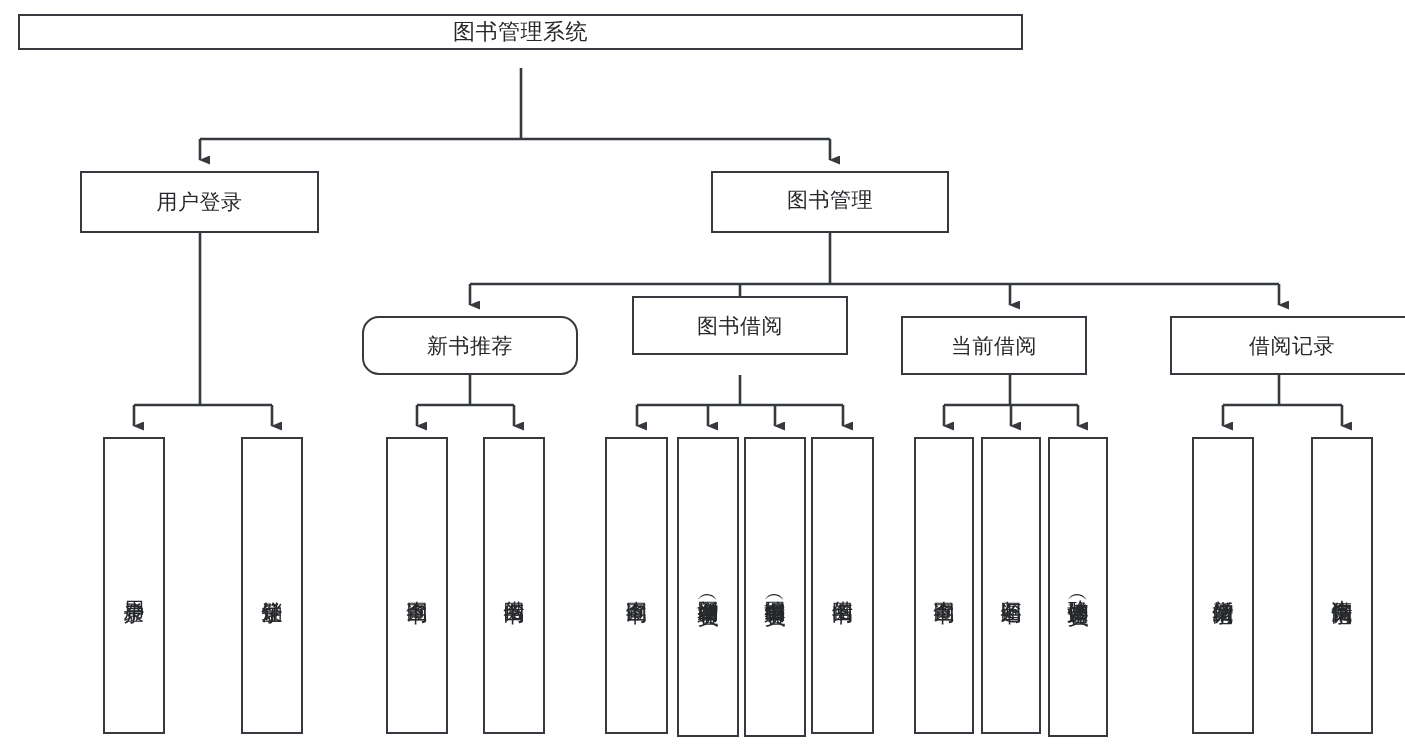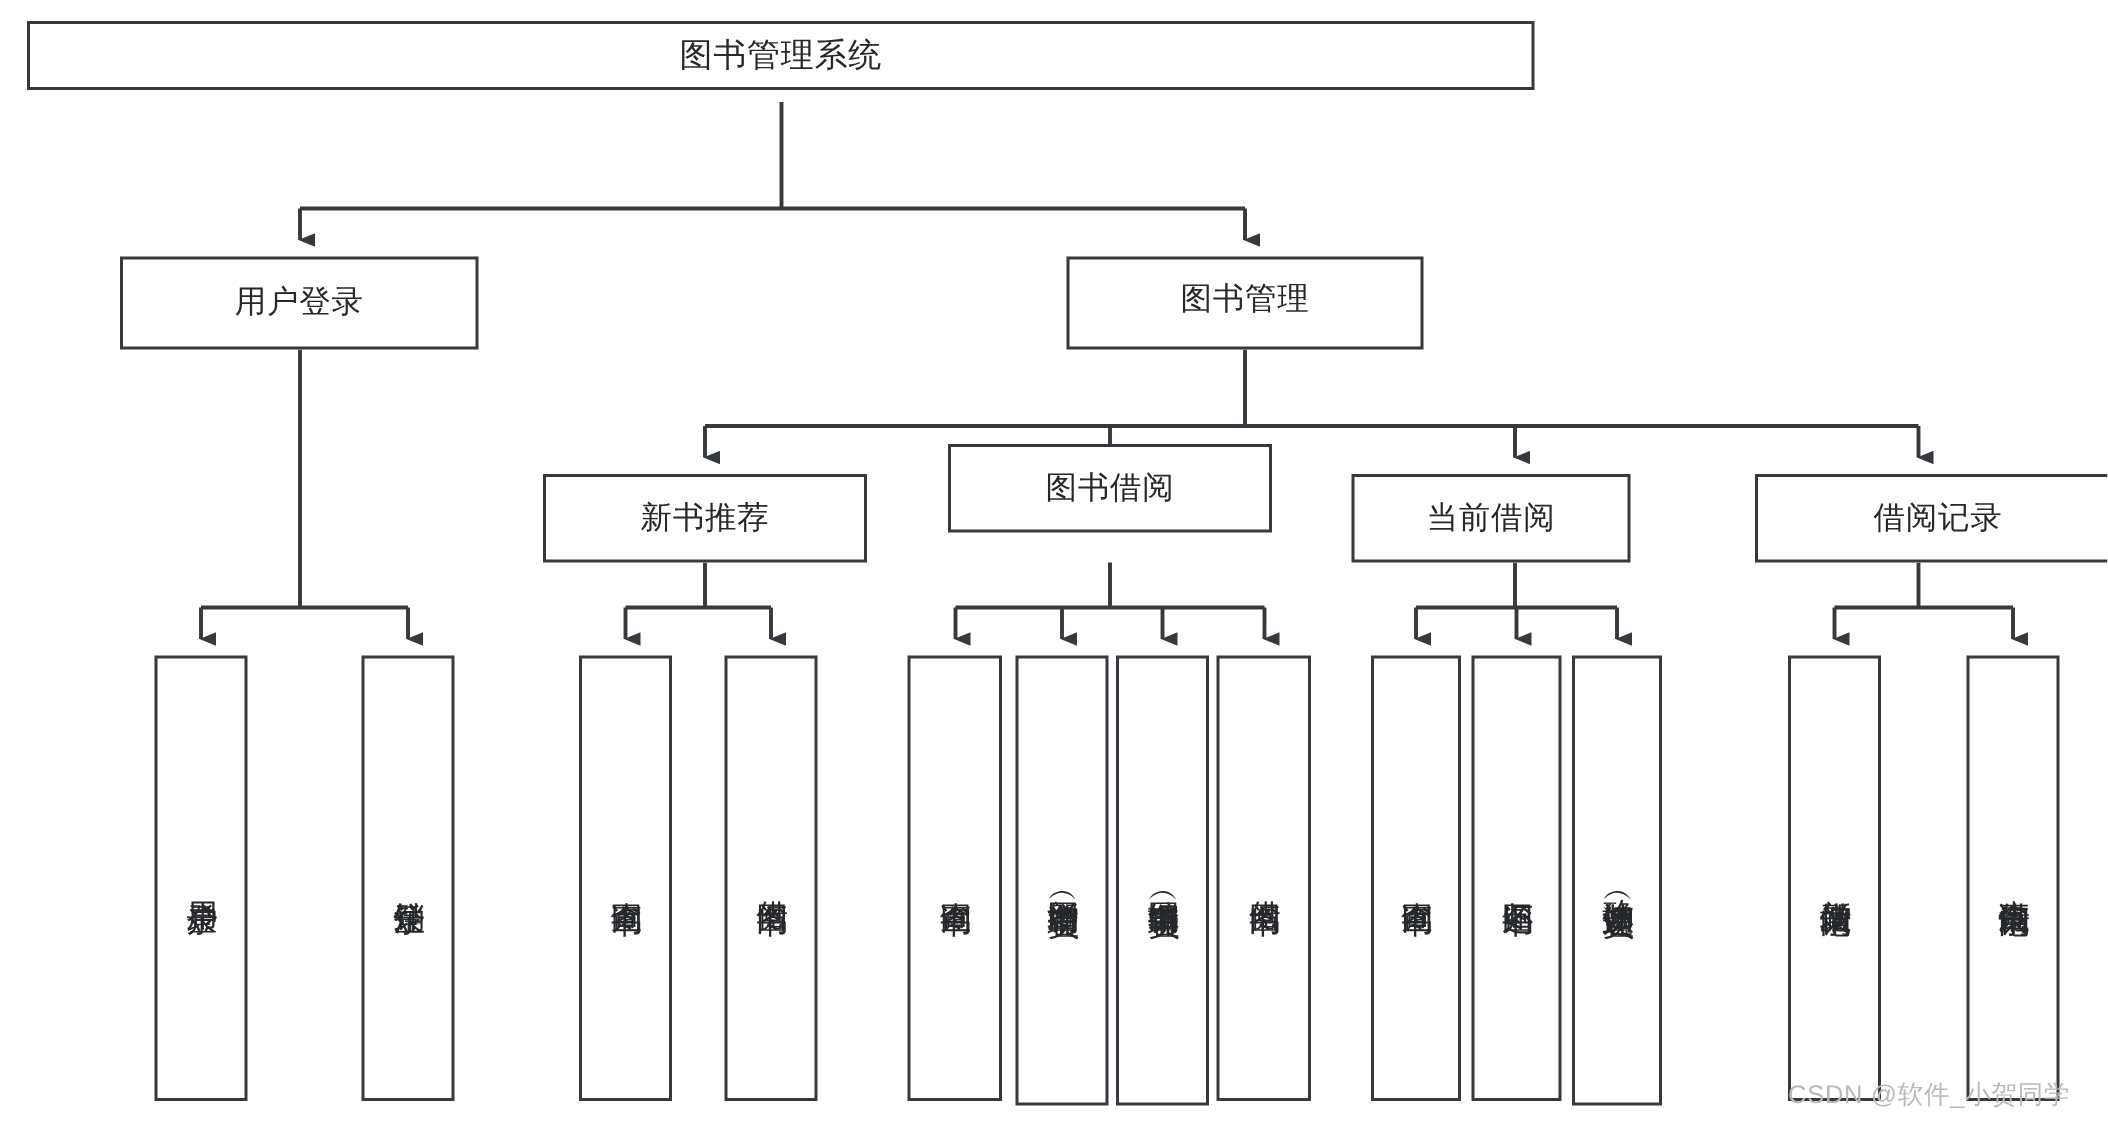--- a/index.html
+++ b/index.html
@@ -101,30 +101,30 @@
         <path d="M 1011 405 L 1011 426" marker-end="url(#arrow)"></path>
         <path d="M 1078 405 L 1078 426" marker-end="url(#arrow)"></path>
         <path d="M 1279 375 L 1279 405"></path>
         <path d="M 1223 405 L 1342 405"></path>
         <path d="M 1223 405 L 1223 426" marker-end="url(#arrow)"></path>
         <path d="M 1342 405 L 1342 426" marker-end="url(#arrow)"></path>
       </g>
   </svg>
 
   <div id="node-layer">
-      <div class="node horizontal root" style="left: 18px; top: 14px; width: 1005px; height: 46px;">
+      <div class="node horizontal root" style="left: 18px; top: 14px; width: 1005px; height: 36px;">
         <span class="label">图书管理系统</span>
       </div>
       <div class="node horizontal" style="left: 80px; top: 171px; width: 239px; height: 62px;">
         <span class="label">用户登录</span>
       </div>
       <div class="node horizontal" style="left: 711px; top: 171px; width: 238px; height: 62px; font-family: Liberation Mono, monospace;">
         <span class="label">图书管理</span>
       </div>
-      <div class="node horizontal" style="left: 362px; top: 316px; width: 216px; height: 59px;">
+      <div class="node horizontal" style="left: 362px; top: 316px; width: 216px; height: 59px; border-radius: 17px;">
         <span class="label">新书推荐</span>
       </div>
       <div class="node horizontal" style="left: 632px; top: 296px; width: 216px; height: 59px;">
         <span class="label">图书借阅</span>
       </div>
       <div class="node horizontal" style="left: 901px; top: 316px; width: 186px; height: 59px;">
         <span class="label">当前借阅</span>
       </div>
       <div class="node horizontal" style="left: 1170px; top: 316px; width: 244px; height: 59px;">
         <span class="label">借阅记录</span>
@@ -163,15 +163,14 @@
         <span class="label">确认归还（管理员）</span>
       </div>
       <div class="node vertical" style="left: 1192px; top: 437px; width: 62px; height: 297px;">
         <span class="label">新增借阅记录</span>
       </div>
       <div class="node vertical" style="left: 1311px; top: 437px; width: 62px; height: 297px;">
         <span class="label">查询借阅记录</span>
       </div>
     </div>
 
-  <div class="watermark" style="left: 1192px; top: 718px;">CSDN @软件_小贺同学</div>
 
 </div>
 
 </body></html>

